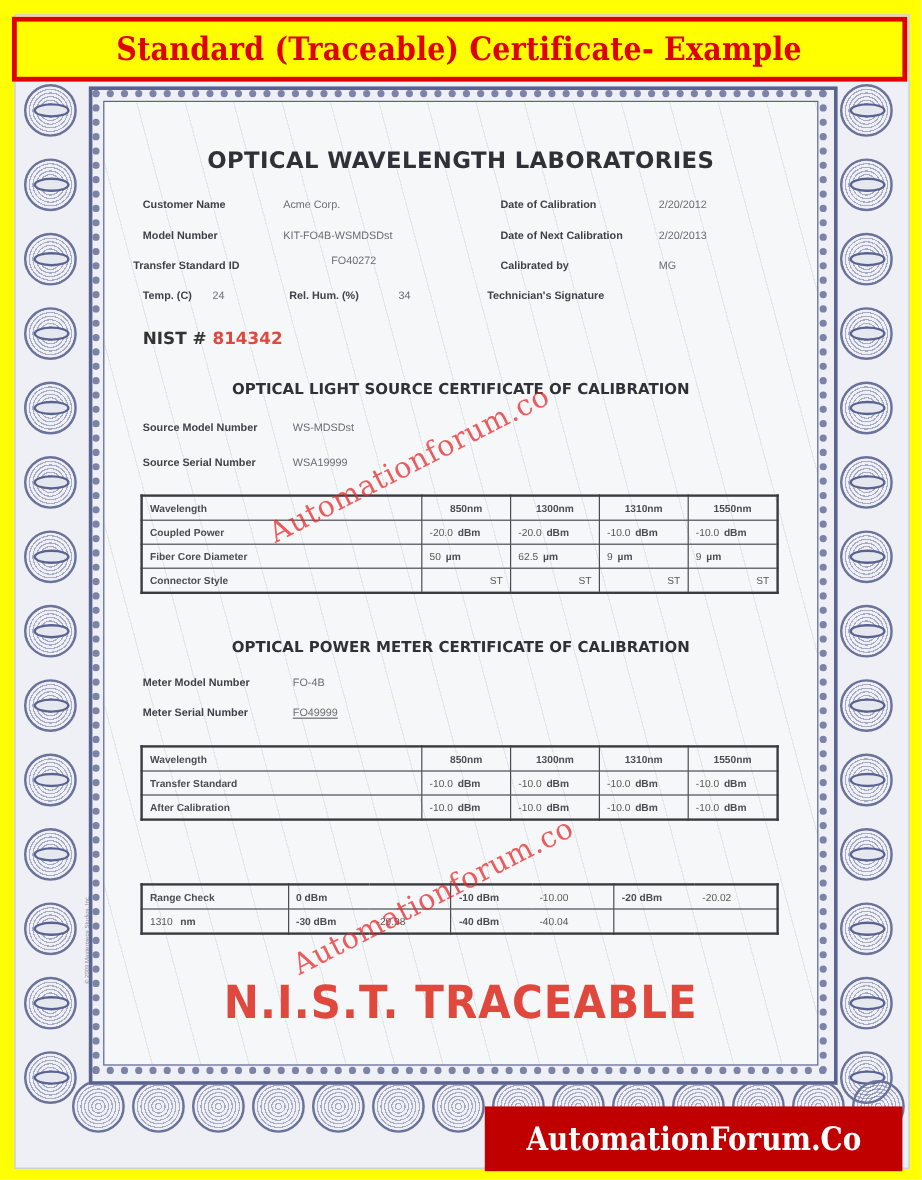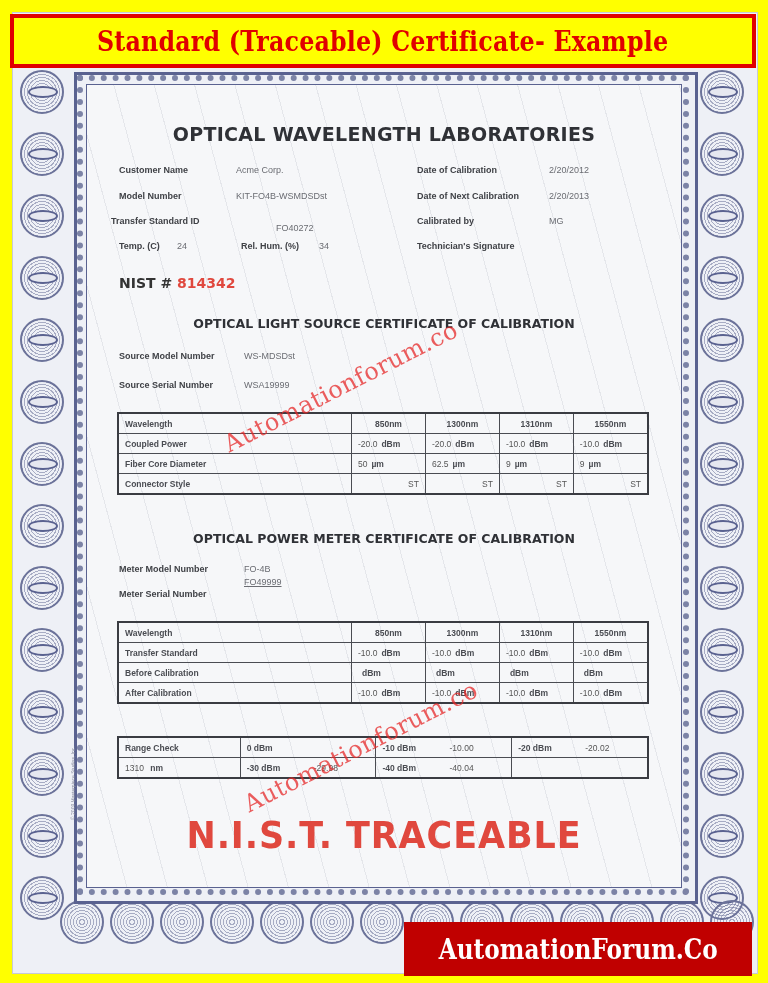--- a/index.html
+++ b/index.html
@@ -194,34 +194,34 @@
   <div class="field val" style="left:149px;top:80px;">Acme Corp.</div>
 
   <div class="field" style="left:32px;top:106px;">
     <span class="lbl">Model Number</span>
   </div>
   <div class="field val" style="left:149px;top:106px;">KIT-FO4B-WSMDSDst</div>
 
   <div class="field" style="left:24px;top:131px;">
     <span class="lbl">Transfer Standard ID</span>
   </div>
-  <div class="field val" style="left:149px;top:138px;padding-left:40px;">FO40272</div>
+  <div class="field val" style="left:149px;top:127px;padding-left:40px;">FO40272</div>
 
   <div class="field lbl" style="left:32px;top:156px;">Temp. (C)</div>
   <div class="field val" style="left:90px;top:156px;">24</div>
   <div class="field lbl" style="left:154px;top:156px;">Rel. Hum. (%)</div>
-  <div class="field val" style="left:232px;top:156px;text-align:center;">34</div>
+  <div class="field val" style="left:245px;top:156px;text-align:center;">34</div>
 
   <div class="field lbl" style="left:330px;top:80px;">Date of Calibration</div>
   <div class="field val" style="left:462px;top:80px;">2/20/2012</div>
   <div class="field lbl" style="left:330px;top:106px;">Date of Next Calibration</div>
   <div class="field val" style="left:462px;top:106px;">2/20/2013</div>
   <div class="field lbl" style="left:330px;top:131px;">Calibrated by</div>
   <div class="field val" style="left:462px;top:131px;">MG</div>
-  <div class="field lbl" style="left:330px;top:156px;">Technician's Signature</div>
+  <div class="field lbl" style="left:319px;top:156px;">Technician's Signature</div>
 
   <div class="nist">
     <span>NIST #</span>
     <span class="num">814342</span>
   </div>
 
   <div class="sec-title" style="top:231px;">OPTICAL LIGHT SOURCE CERTIFICATE OF CALIBRATION</div>
   <div class="field lbl" style="left:32px;top:266px;">Source Model Number</div>
   <div class="field val" style="left:157px;top:266px;">WS-MDSDst</div>
   <div class="field lbl" style="left:32px;top:295px;">Source Serial Number</div>
@@ -257,44 +257,37 @@
           <td class="ctr"><span>ST</span></td>
           <td class="ctr"><span>ST</span></td>
         </tr>
       </tbody>
     </table>
 
   <div class="sec-title" style="top:446px;">OPTICAL POWER METER CERTIFICATE OF CALIBRATION</div>
   <div class="field lbl" style="left:32px;top:479px;text-align:center;">Meter Model Number</div>
   <div class="field val" style="left:157px;top:479px;">FO-4B</div>
   <div class="field lbl" style="left:32px;top:504px;">Meter Serial Number</div>
-  <div class="field val" style="left:157px;top:492px;text-decoration:underline;">FO49999</div>
+  <div class="field val" style="left:157px;top:504px;text-decoration:underline;">FO49999</div>
 
   <table class="cert" id="pm-table" style="left:30px;top:536px;width:532px;">
       <tbody>
         <tr>
           <td class="rowlbl">Wavelength</td>
           <td class="hdr">850nm</td>
           <td class="hdr">1300nm</td>
           <td class="hdr">1310nm</td>
           <td class="hdr">1550nm</td>
         </tr>
         <tr>
           <td class="rowlbl">Transfer Standard</td>
           <td class="num"><span>-10.0</span><span class="unit">dBm</span></td>
           <td class="num"><span>-10.0</span><span class="unit">dBm</span></td>
           <td class="num"><span>-10.0</span><span class="unit">dBm</span></td>
           <td class="num"><span>-10.0</span><span class="unit">dBm</span></td>
-        </tr>
-        <tr>
-          <td class="rowlbl">Before Calibration</td>
-          <td class="num"><span></span><span class="unit">dBm</span></td>
-          <td class="num"><span></span><span class="unit">dBm</span></td>
-          <td class="num"><span></span><span class="unit">dBm</span></td>
-          <td class="num"><span></span><span class="unit">dBm</span></td>
         </tr>
         <tr>
           <td class="rowlbl">After Calibration</td>
           <td class="num"><span>-10.0</span><span class="unit">dBm</span></td>
           <td class="num"><span>-10.0</span><span class="unit">dBm</span></td>
           <td class="num"><span>-10.0</span><span class="unit">dBm</span></td>
           <td class="num"><span>-10.0</span><span class="unit">dBm</span></td>
         </tr>
       </tbody>
     </table>

